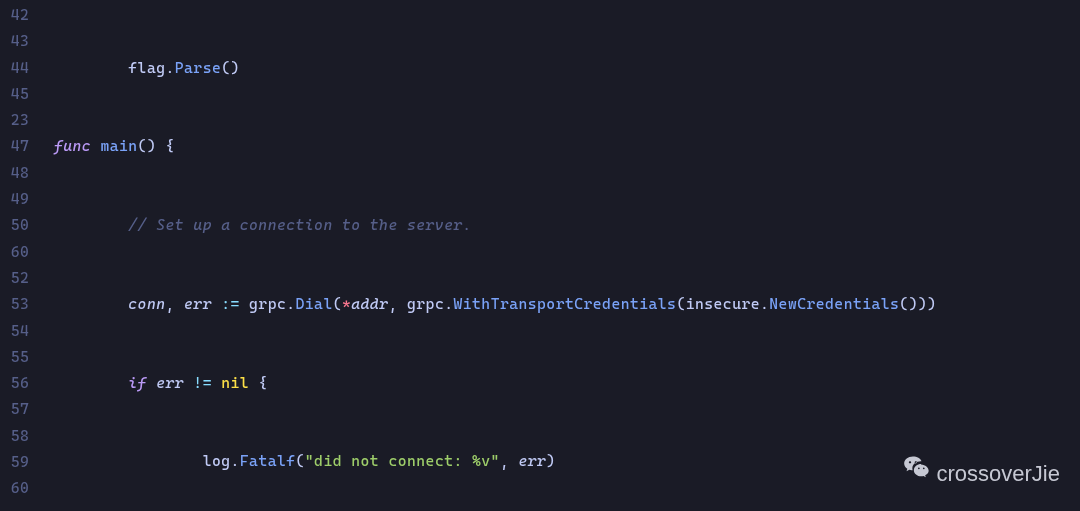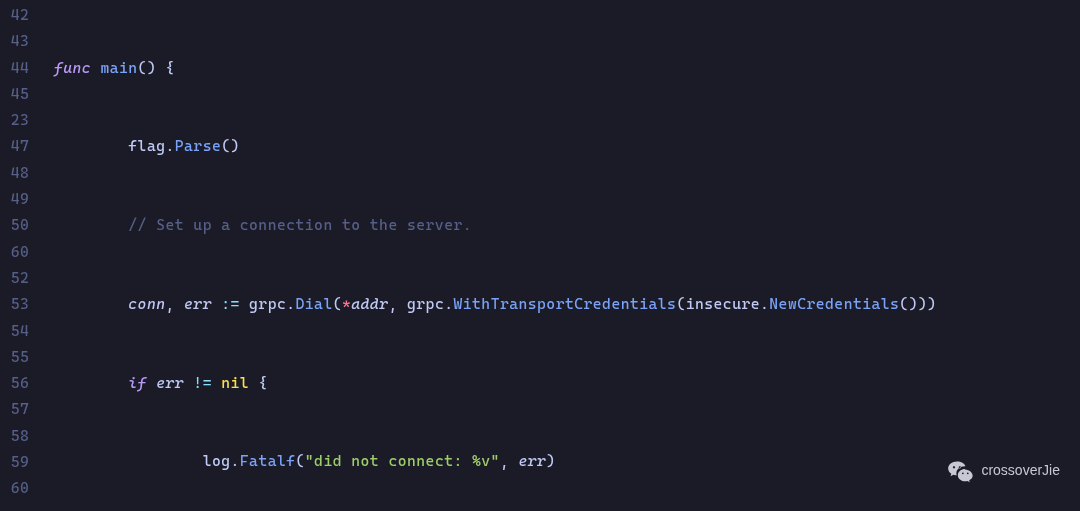--- a/index.html
+++ b/index.html
@@ -41,33 +41,33 @@
     }
     .code .line {
       height: 26.3px;
     }
     .kw { color: #bb9af7; font-style: italic; }
     .fn { color: #7aa2f7; }
     .var { color: #c0caf5; font-style: italic; }
     .op { color: #89ddff; }
     .punc { color: #c0caf5; }
     .str { color: #9ece6a; }
-    .cmt { color: #565f89; }
+    .cmt { color: #565f89; font-style: italic; }
     .num { color: #fde047; }
     .deref { color: #f7768e; }
     .pkg { color: #c0caf5; }
     .watermark {
       position: absolute;
       bottom: 18px;
       right: 20px;
       display: flex;
-      align-items: flex-start;
+      align-items: flex-end;
       color: #d5d7e2;
       font-family: -apple-system, BlinkMacSystemFont, 'Segoe UI', sans-serif;
-      font-size: 14px;
+      font-size: 22px;
       letter-spacing: 0;
       opacity: 0.92;
     }
     .watermark svg {
       width: 28px;
       height: 28px;
       margin-right: 6px;
       fill: #d5d7e2;
     }
   </style>
@@ -90,22 +90,22 @@
     <div>53</div>
     <div>54</div>
     <div>55</div>
     <div>56</div>
     <div>57</div>
     <div>58</div>
     <div>59</div>
     <div>60</div>
   </div>
   <div class="code">
+    <div class="line"><span>        </span><span class="pkg">flag</span><span class="punc">.</span><span class="fn">Parse</span><span class="punc">()</span></div>
     <div class="line"><span class="kw">func</span><span> </span><span class="fn">main</span><span class="punc">()</span><span class="punc"> {</span></div>
-    <div class="line"><span>        </span><span class="pkg">flag</span><span class="punc">.</span><span class="fn">Parse</span><span class="punc">()</span></div>
     <div class="line"><span>        </span><span class="cmt">// Set up a connection to the server.</span></div>
     <div class="line"><span>        </span><span class="var">conn</span><span class="punc">, </span><span class="var">err</span><span class="op"> := </span><span class="pkg">grpc</span><span class="punc">.</span><span class="fn">Dial</span><span class="punc">(</span><span class="deref">*</span><span class="var">addr</span><span class="punc">, </span><span class="pkg">grpc</span><span class="punc">.</span><span class="fn">WithTransportCredentials</span><span class="punc">(</span><span class="pkg">insecure</span><span class="punc">.</span><span class="fn">NewCredentials</span><span class="punc">()))</span></div>
     <div class="line"><span>        </span><span class="kw">if</span><span> </span><span class="var">err</span><span class="op"> != </span><span class="num">nil</span><span class="punc"> {</span></div>
     <div class="line"><span>                </span><span class="pkg">log</span><span class="punc">.</span><span class="fn">Fatalf</span><span class="punc">(</span><span class="str">"did not connect: %v"</span><span class="punc">, </span><span class="var">err</span><span class="punc">)</span></div>
     
     
     
     
     
     

